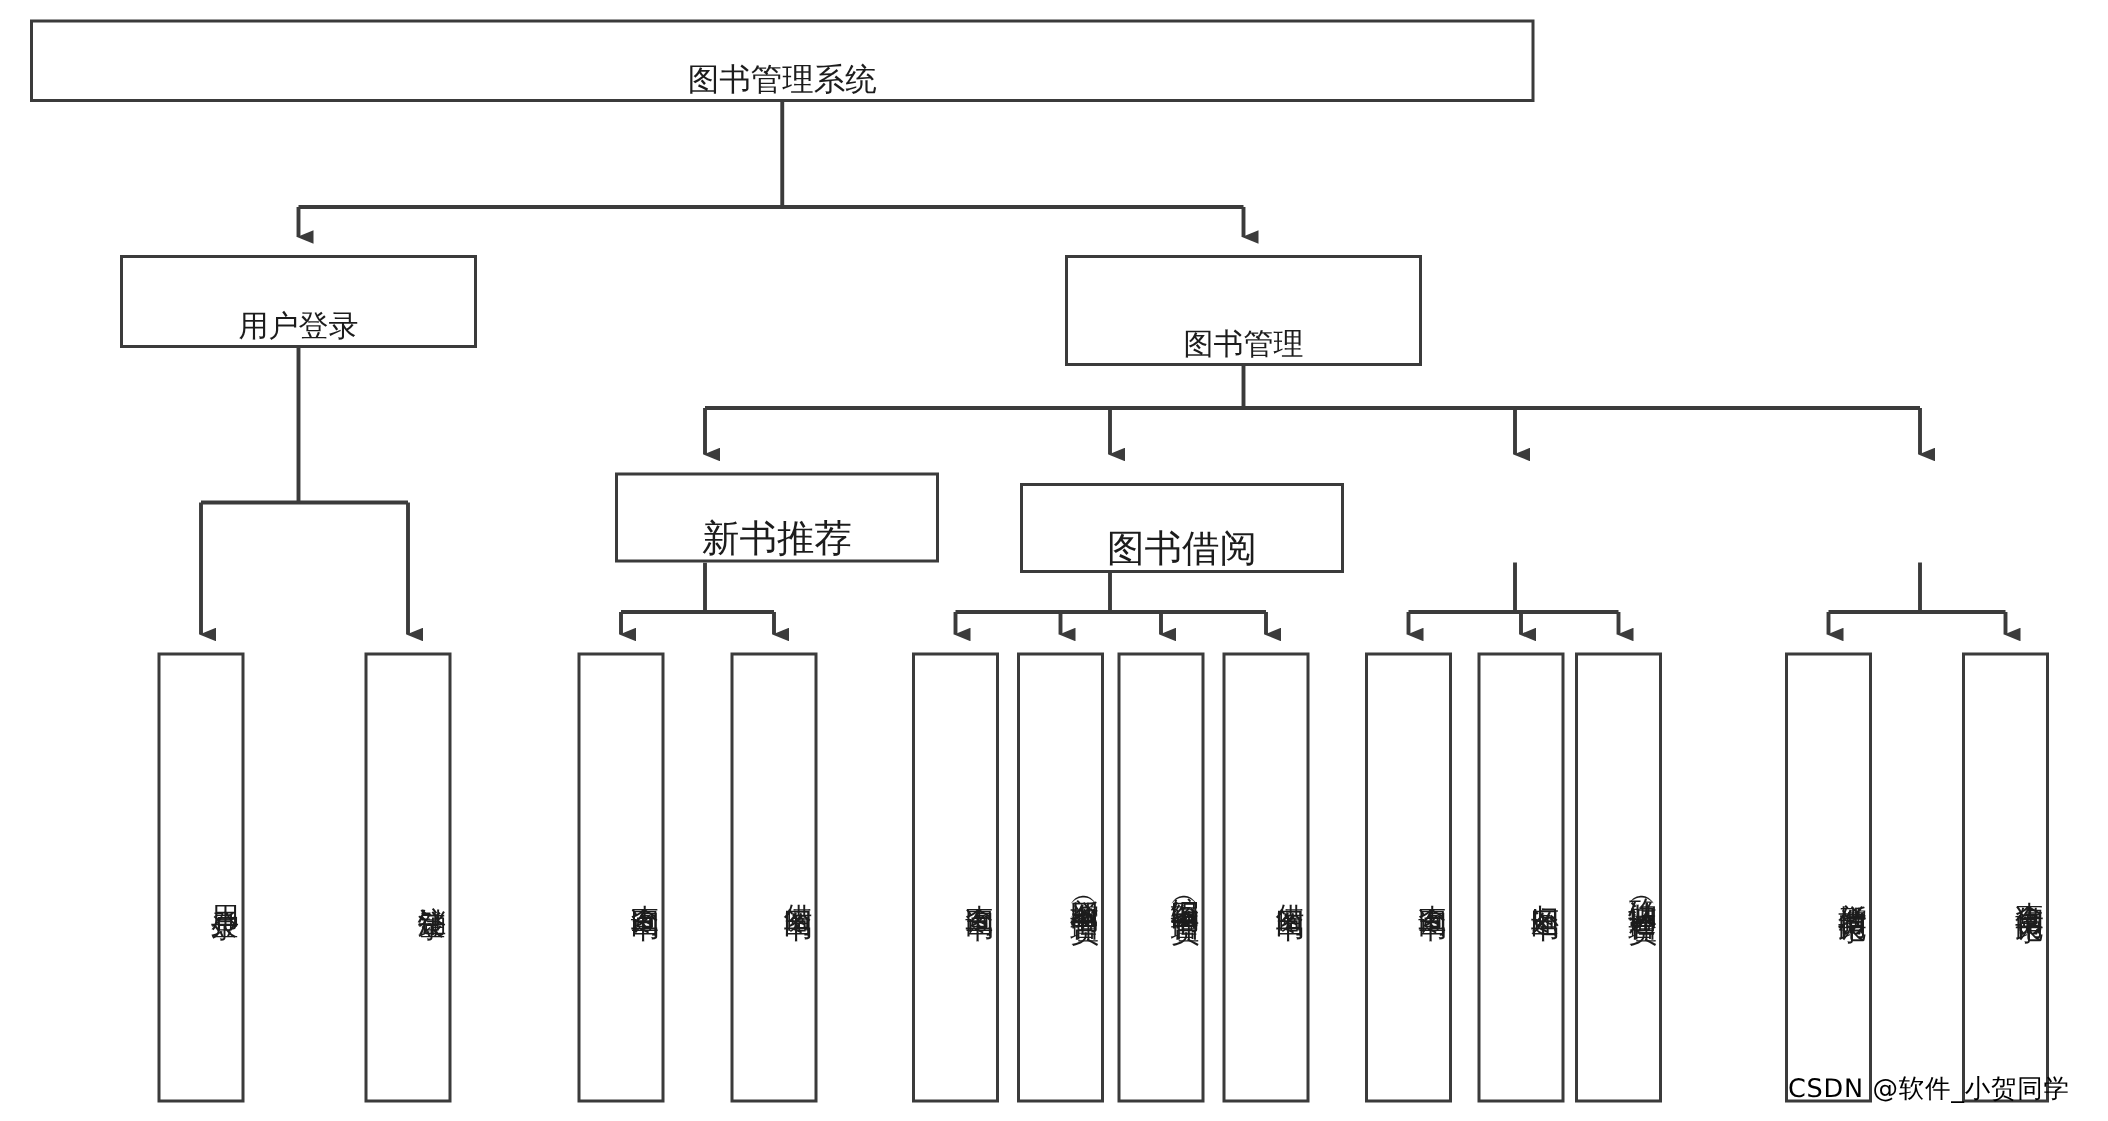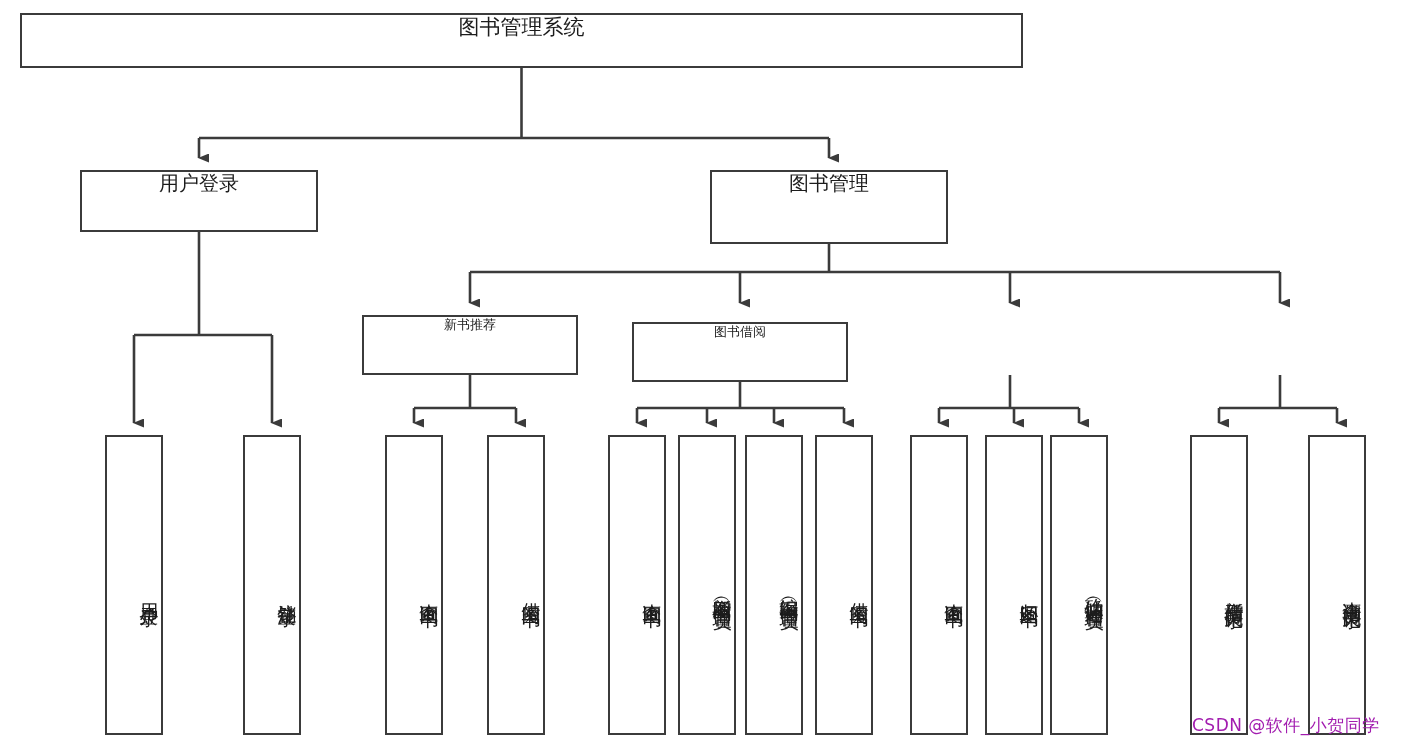--- a/index.html
+++ b/index.html
@@ -26,51 +26,52 @@
     height: 747px;
     pointer-events: none;
   }
   .node {
     position: absolute;
     box-sizing: border-box;
     border: 2.2px solid #3b3b3b;
     background: #ffffff;
     color: #1c1c1c;
     display: flex;
-    align-items: flex-start;
+    align-items: flex-end;
     justify-content: center;
     text-align: center;
     line-height: 1.18;
   }
   .node.root {
     font-size: 21px;
   }
   .node.level2 {
     font-size: 20px;
   }
   .node.level3 {
-    font-size: 13px;
+    font-size: 25px;
+    margin-left: 48px;
   }
   .node.leaf {
     font-size: 19px;
     writing-mode: vertical-rl;
     text-orientation: upright;
     align-items: flex-start;
     justify-content: center;
     padding-top: 14px;
     letter-spacing: 2px;
   }
   .node.leaf .vtext {
     writing-mode: vertical-rl;
     text-orientation: upright;
     display: block;
   }
   .watermark {
     position: absolute;
-    color: #a21caf;
+    color: #000000;
     font-size: 17px;
     letter-spacing: 0.5px;
     white-space: nowrap;
     user-select: none;
   }
 </style>
 </head>
 <body>
 
 <div id="canvas">

